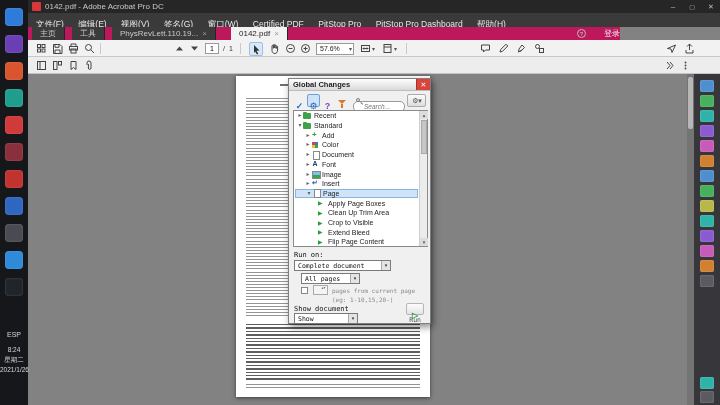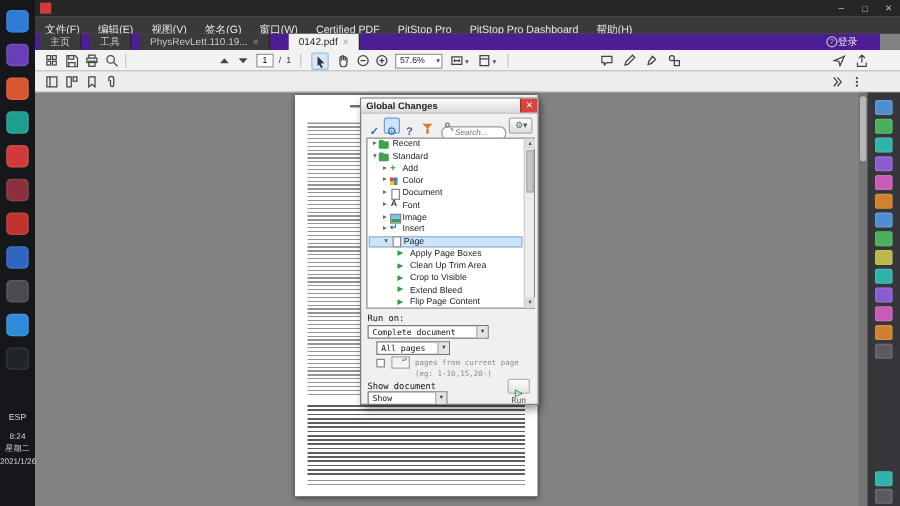--- a/index.html
+++ b/index.html
@@ -26,30 +26,30 @@
           font-size:8px;line-height:13px;color:#bdbdbd;}
   .win-min::after{content:"–";}
   .win-max::after{content:"▢";font-size:6px;}
   .win-close::after{content:"✕";font-size:7px;}
 
   
   #menubar{left:28px;top:13px;width:692px;height:14px;background:#3a3a3a;white-space:nowrap;padding-left:3px;}
   .menuitem{display:inline-block;padding:0 5px;font-size:8.5px;line-height:14px;color:#e8e8e8;}
 
   
-  #tabbar{left:28px;top:27px;width:676px;height:13px;background:#4c1d95;}
+  #tabbar{left:28px;top:27px;width:592px;height:13px;background:#be185d;}
   .tab{position:absolute;top:0;height:13px;font-size:8px;line-height:13px;color:#c9c9c9;
        background:#3b3b3b;padding:0 8px;border-right:1px solid #262626;white-space:nowrap;}
   .tab.active{background:#f2f2f2;color:#222;}
   .tab-close{display:inline-block;margin-left:4px;color:#999;font-size:8px;}
   .tab-close::after{content:"×";}
   #help-circle{position:absolute;right:34px;top:2px;width:9px;height:9px;border:1px solid #bbb;
                border-radius:50%;color:#ccc;font-size:6px;line-height:8px;text-align:center;}
   #help-circle::after{content:"?";}
-  #signin-label{position:absolute;right:18px;top:0;font-size:8px;line-height:13px;color:#ececec;white-space:nowrap;}
+  #signin-label{position:absolute;right:0;top:0;font-size:8px;line-height:13px;color:#ececec;white-space:nowrap;}
 
   
   #toolbar1{left:28px;top:40px;width:692px;height:17px;background:#f2f2f2;border-bottom:1px solid #c8c8c8;}
   #toolbar2{left:28px;top:57px;width:692px;height:17px;background:#ededed;border-bottom:1px solid #c4c4c4;}
   .tbtn{position:absolute;top:3px;width:11px;height:11px;color:#444;}
   .tbtn svg{display:block;width:11px;height:11px;stroke:#444;fill:none;stroke-width:1;}
   .tsep{position:absolute;top:3px;width:1px;height:11px;background:#c9c9c9;}
   .pginput{position:absolute;top:2.5px;width:14px;height:11px;border:1px solid #9a9a9a;background:#fff;
            font-size:7px;text-align:center;padding:0;font-family:"Liberation Sans",sans-serif;}
   .pgtotal{position:absolute;top:0;font-size:7px;line-height:17px;color:#333;}
@@ -171,20 +171,21 @@
     <div id="tb-lang">ESP</div>
     <div id="tb-clock">
       <div>8:24</div>
       <div>星期二</div>
       <div>2021/1/26</div>
     </div>
   </div>
 
   <div id="titlebar" class="abs">
     <span class="pdficon"></span>
+    <span class="ttl">0142.pdf - Adobe Acrobat Pro DC</span>
     <span class="winbtn win-min" style="right:38px"></span>
     <span class="winbtn win-max" style="right:19px"></span>
     <span class="winbtn win-close" style="right:0"></span>
   </div>
 
   <div id="menubar" class="abs">
     <span class="menuitem">文件(F)</span>
     <span class="menuitem">编辑(E)</span>
     <span class="menuitem">视图(V)</span>
     <span class="menuitem">签名(G)</span>

